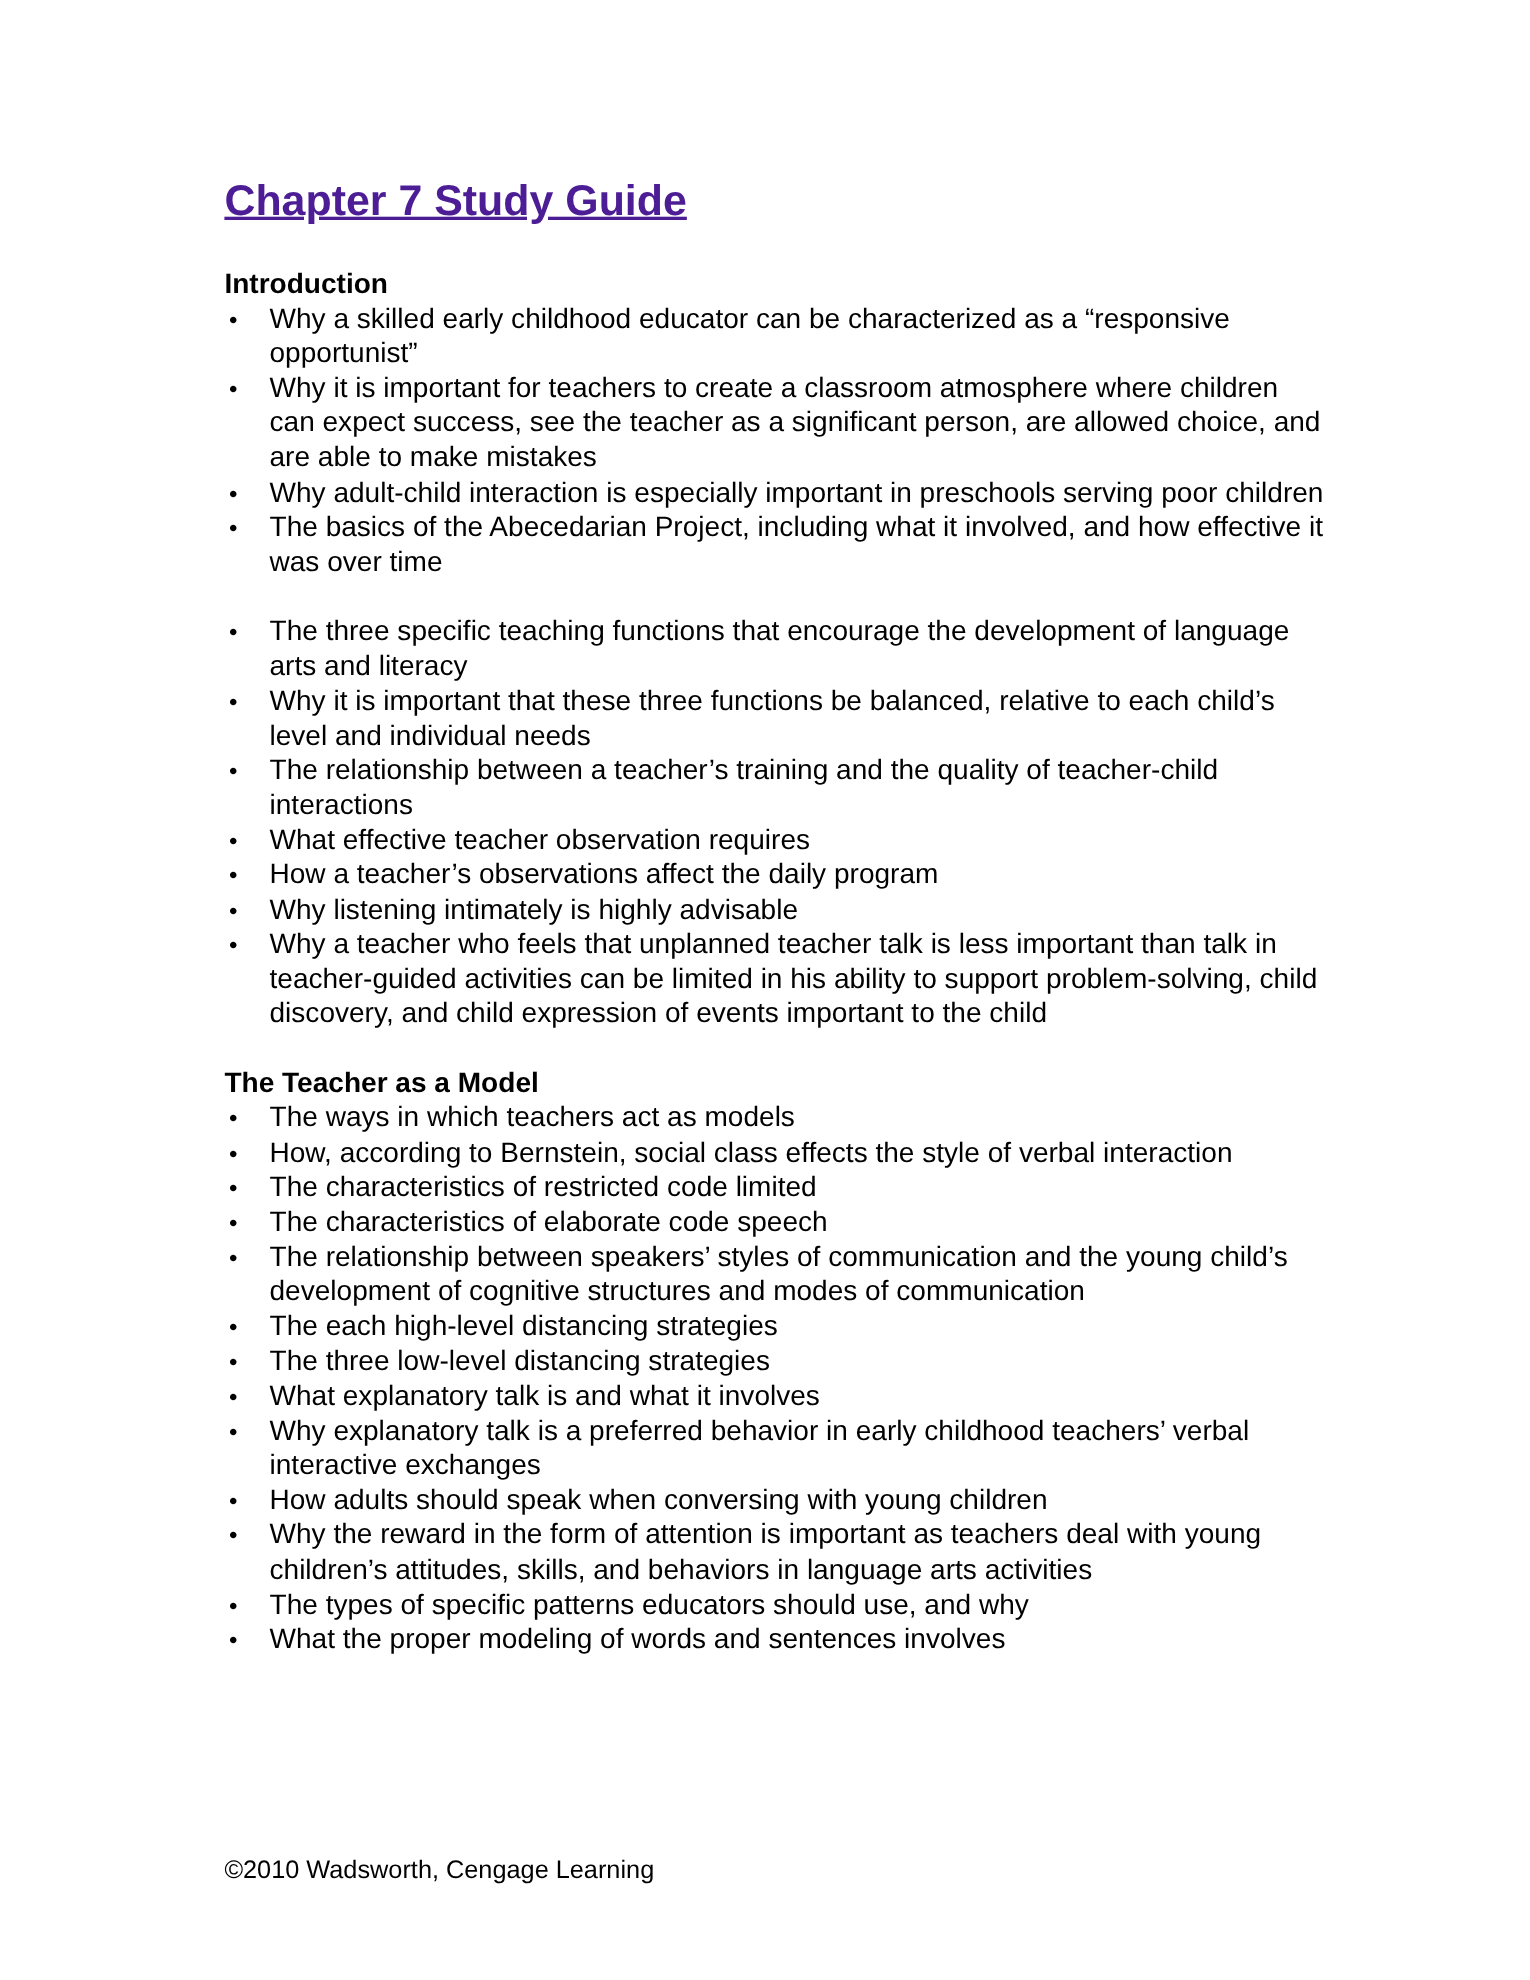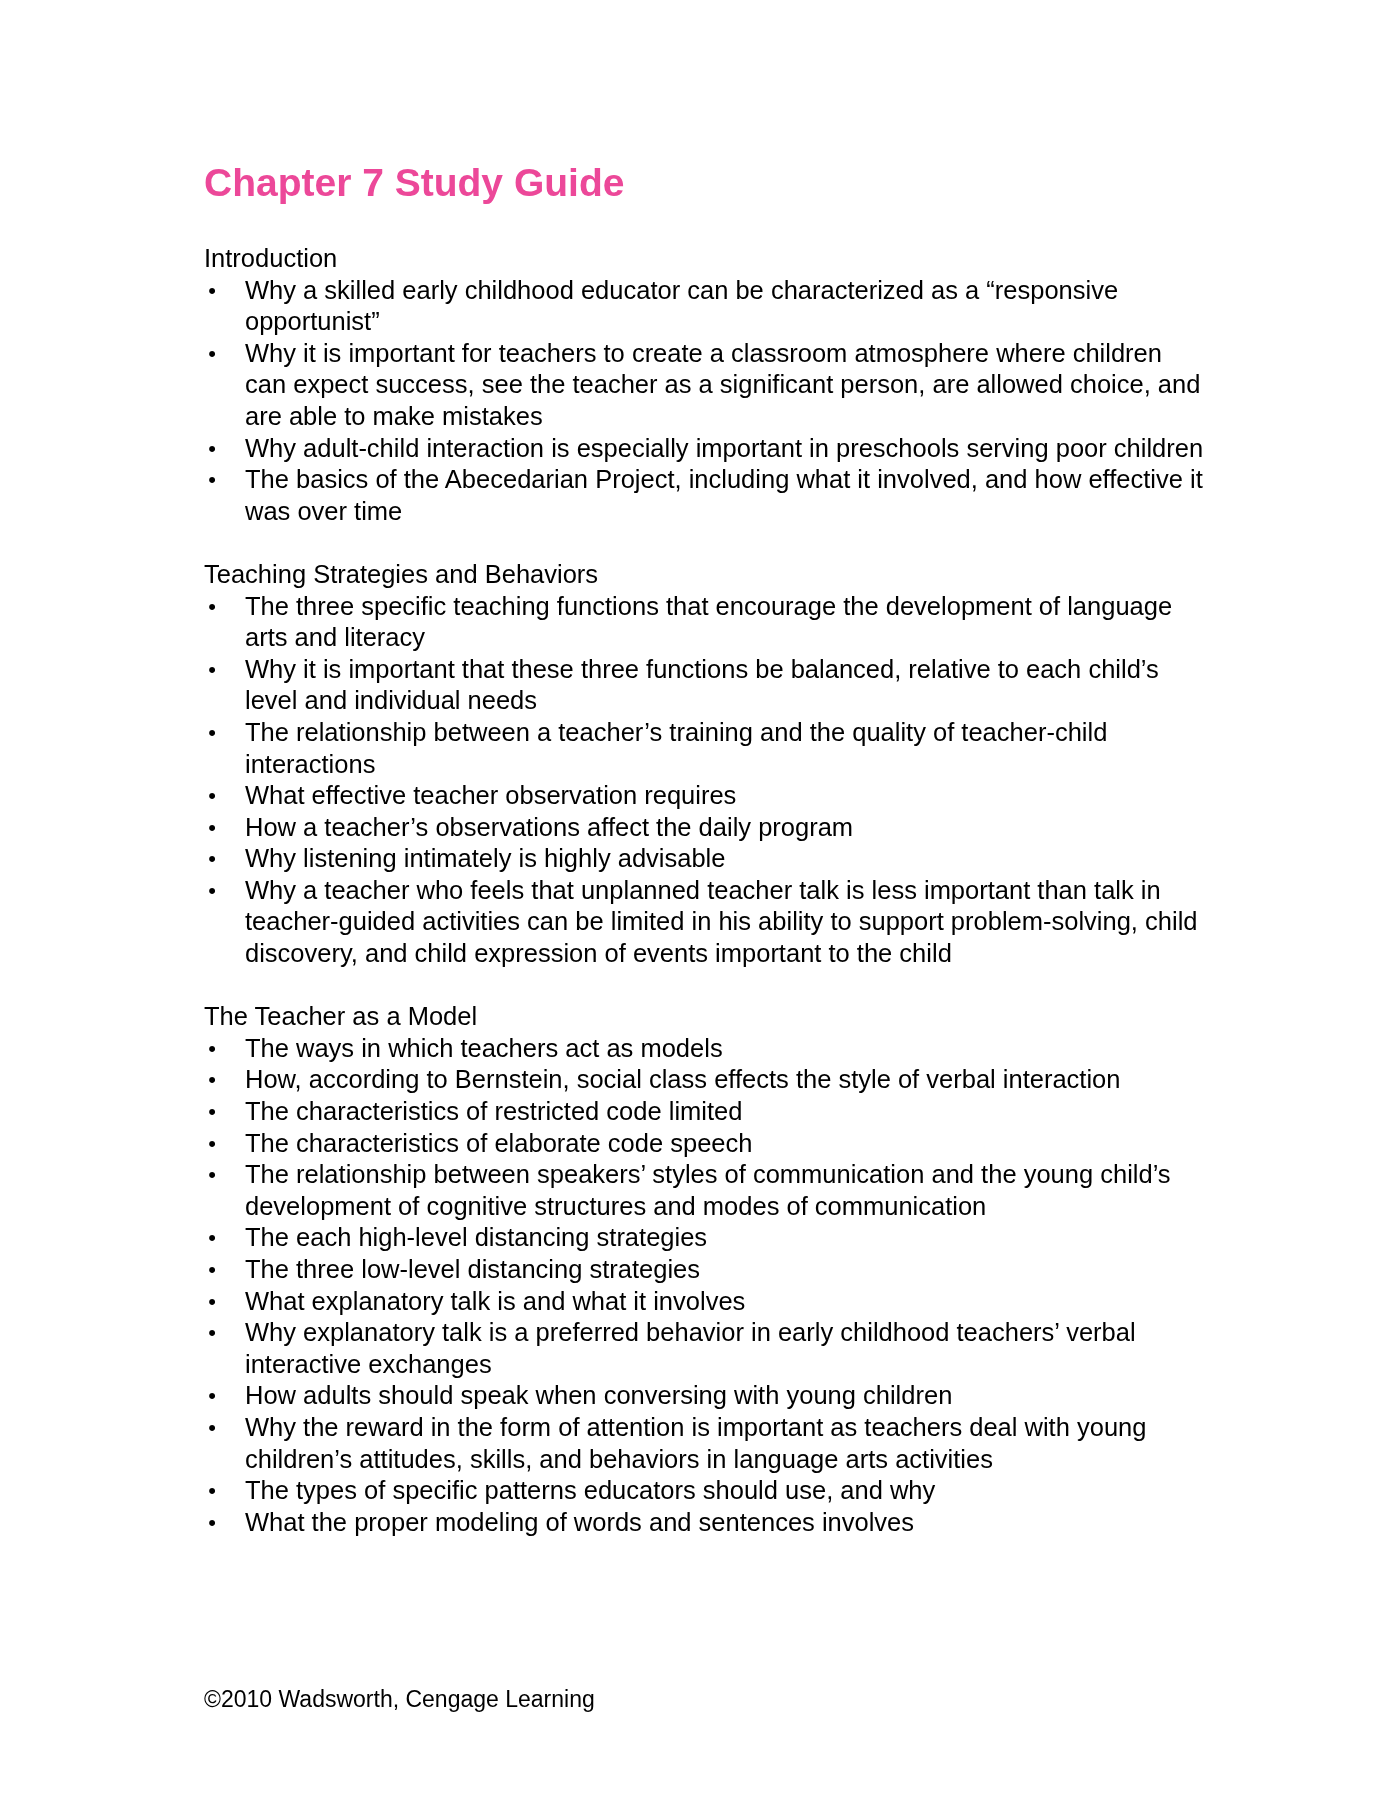--- a/index.html
+++ b/index.html
@@ -3,46 +3,45 @@
   <meta charset="utf-8">
   <style>
     html, body { margin: 0; padding: 0; background: #ffffff; }
     body { width: 1391px; height: 1800px; position: relative; overflow: hidden;
            font-family: "Liberation Sans", "DejaVu Sans", sans-serif; color: #000; }
     .page { position: absolute; left: 0; top: 0; width: 1391px; height: 1800px; }
     .title { position: absolute; left: 204px; top: 160px; margin: 0;
              font-size: 39px; font-weight: bold; line-height: 46px; color: #800080; }
     .content { position: absolute; left: 204px; top: 243px; width: 1000px; }
     .section { margin: 0 0 31.6px 0; }
-    .section-heading { margin: 0; font-size: 25.5px; font-weight: normal; line-height: 31.6px; }
+    .section-heading { margin: 0; font-size: 25.5px; font-weight: bold; line-height: 31.6px; }
     ul.bullets { list-style: none; margin: 0; padding: 0; }
     ul.bullets li { position: relative; padding-left: 41px; font-size: 25.5px; line-height: 31.6px; }
     ul.bullets li .bullet { position: absolute; left: 2px; top: 0; width: 12px; text-align: center; font-size: 22px; }
     .footer { position: absolute; left: 204px; top: 1686px; font-size: 23px; line-height: 26px; }
   </style>
 </head>
 <body>
 
 <div class="page">
-  <h1 class="title" style="color: #ec4899;">Chapter 7 Study Guide</h1>
+  <h1 class="title" style="color: #4c1d95; text-decoration: underline;">Chapter 7 Study Guide</h1>
 
   <div class="content">
 
     <div class="section">
       <h2 class="section-heading">Introduction</h2>
       <ul class="bullets">
         <li><span class="bullet">•</span><span>Why a skilled early childhood educator can be characterized as a “responsive opportunist”</span></li>
         <li><span class="bullet">•</span><span>Why it is important for teachers to create a classroom atmosphere where children can expect success, see the teacher as a significant person, are allowed choice, and are able to make mistakes</span></li>
         <li><span class="bullet">•</span><span>Why adult-child interaction is especially important in preschools serving poor children</span></li>
         <li><span class="bullet">•</span><span>The basics of the Abecedarian Project, including what it involved, and how effective it was over time</span></li>
       </ul>
     </div>
 
     <div class="section">
-      <h2 class="section-heading">Teaching Strategies and Behaviors</h2>
       <ul class="bullets">
         <li><span class="bullet">•</span><span>The three specific teaching functions that encourage the development of language arts and literacy</span></li>
         <li><span class="bullet">•</span><span>Why it is important that these three functions be balanced, relative to each child’s level and individual needs</span></li>
         <li><span class="bullet">•</span><span>The relationship between a teacher’s training and the quality of teacher-child interactions</span></li>
         <li><span class="bullet">•</span><span>What effective teacher observation requires</span></li>
         <li><span class="bullet">•</span><span>How a teacher’s observations affect the daily program</span></li>
         <li><span class="bullet">•</span><span>Why listening intimately is highly advisable</span></li>
         <li><span class="bullet">•</span><span>Why a teacher who feels that unplanned teacher talk is less important than talk in teacher-guided activities can be limited in his ability to support problem-solving, child discovery, and child expression of events important to the child</span></li>
       </ul>
     </div>

